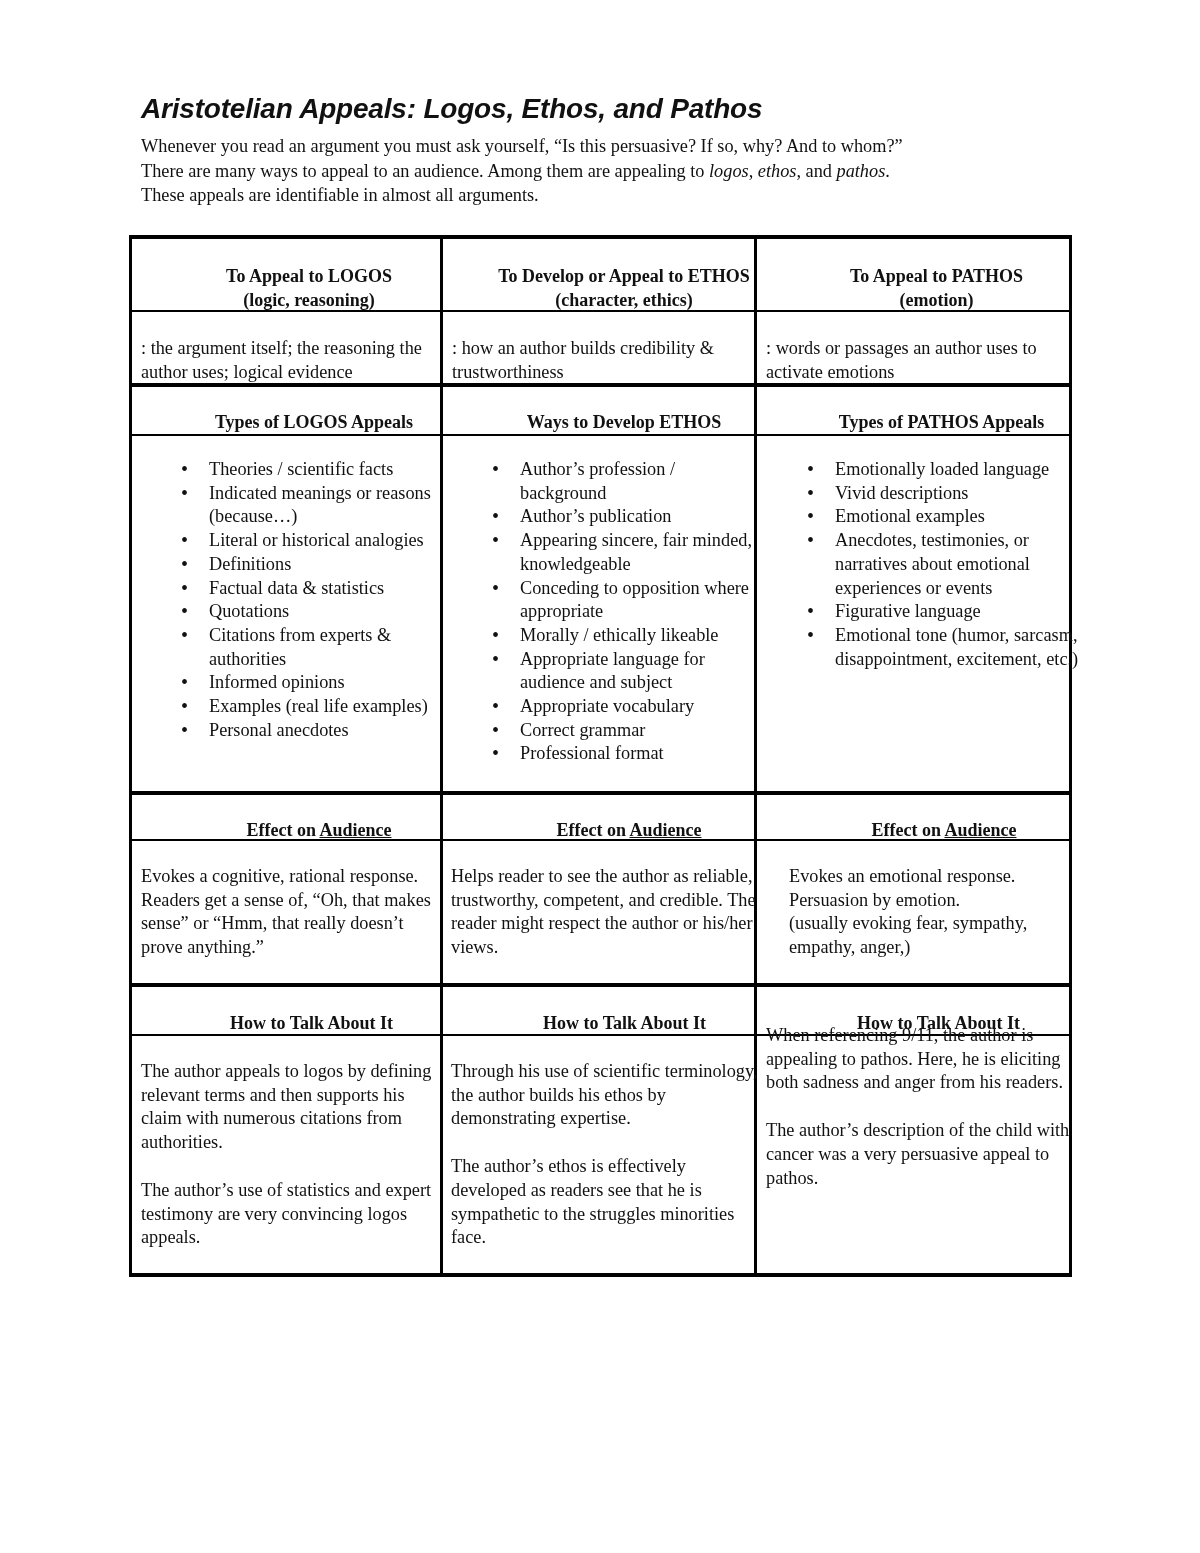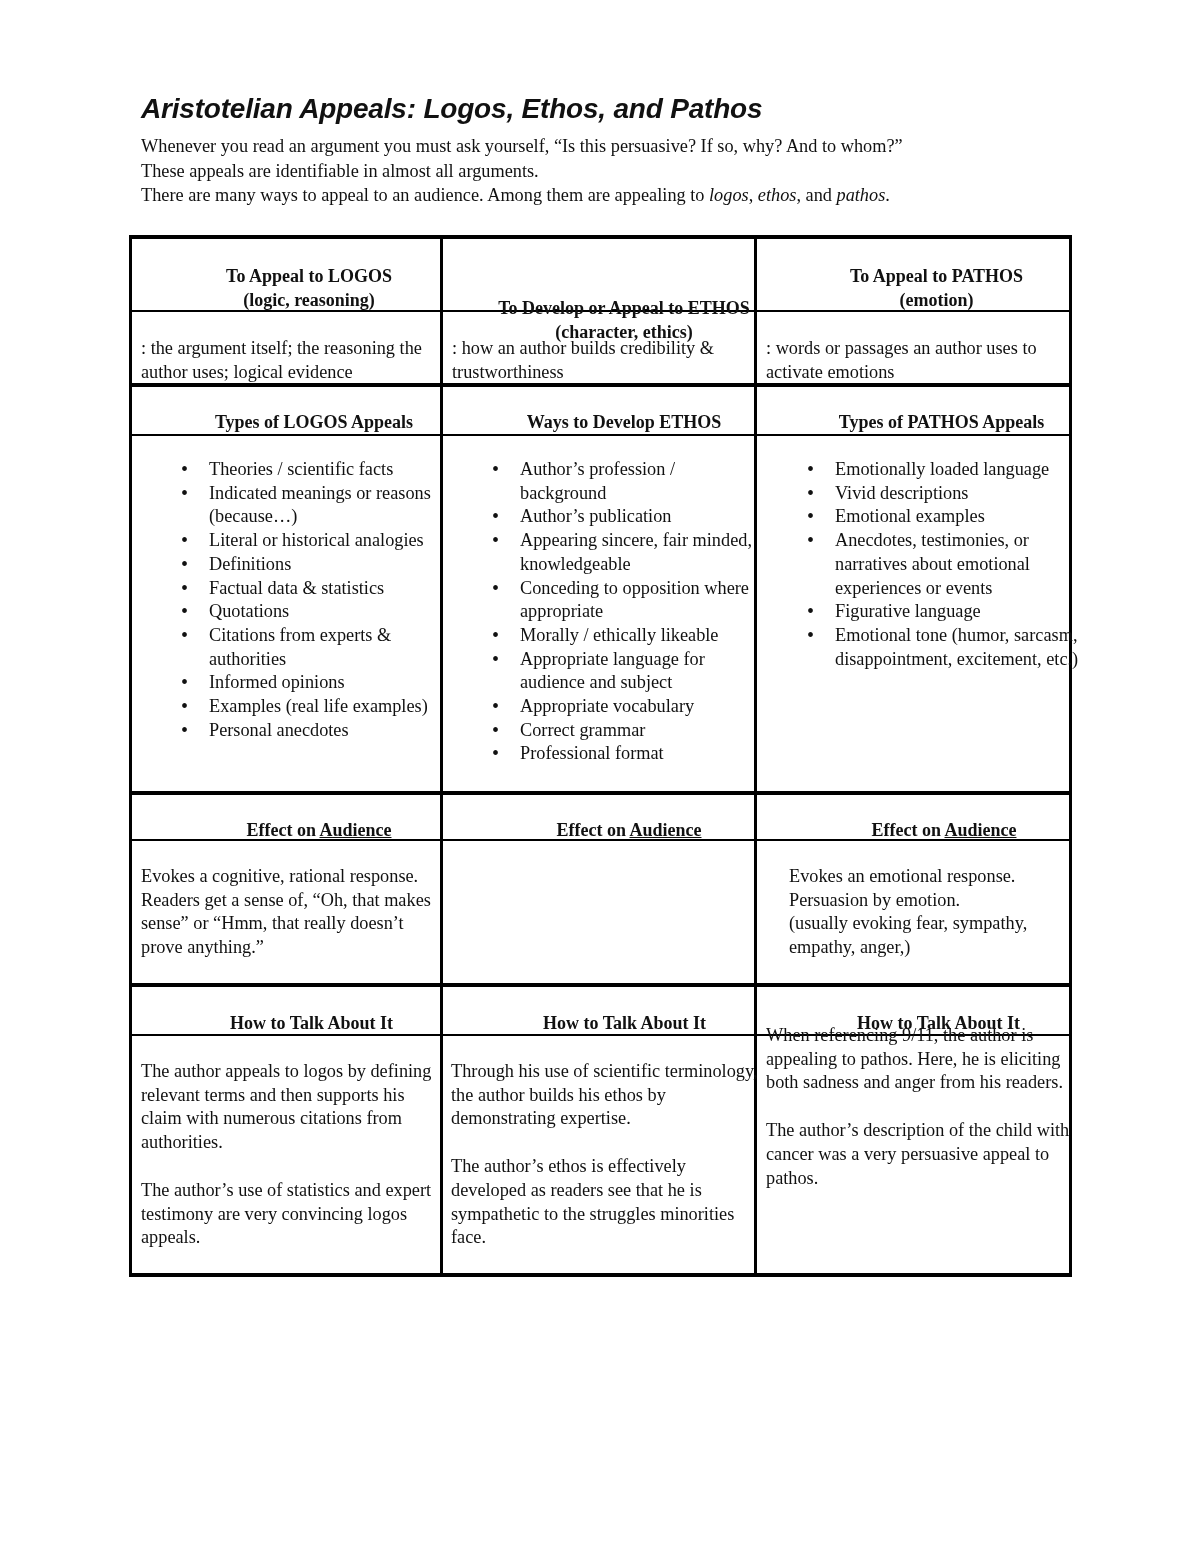--- a/index.html
+++ b/index.html
@@ -19,22 +19,22 @@
   .para { font-size: 18.3px; line-height: 23.7px; white-space: nowrap; }
   .gap { height: 24px; }
 </style>
 </head>
 <body>
 
 <h1 class="title">Aristotelian Appeals: Logos, Ethos, and Pathos</h1>
 
 <div class="intro">
   <div>Whenever you read an argument you must ask yourself, “Is this persuasive? If so, why? And to whom?”</div>
+  <div><span>There are many ways to appeal to an audience. Among them are appealing to </span><i>logos</i><span>, </span><i>ethos</i><span>, and </span><i>pathos</i><span>.</span></div>
   <div>These appeals are identifiable in almost all arguments.</div>
-  <div><span>There are many ways to appeal to an audience. Among them are appealing to </span><i>logos</i><span>, </span><i>ethos</i><span>, and </span><i>pathos</i><span>.</span></div>
 </div>
 
 <div class="tbl" id="tbl">
 
   <div class="hline" style="left:0;top:0;width:943px;height:4px;"></div>
   <div class="hline" style="left:0;top:75px;width:943px;height:2px;"></div>
   <div class="hline" style="left:0;top:148px;width:943px;height:4px;"></div>
   <div class="hline" style="left:0;top:199px;width:943px;height:2px;"></div>
   <div class="hline" style="left:0;top:556px;width:943px;height:4px;"></div>
   <div class="hline" style="left:0;top:604px;width:943px;height:2px;"></div>
@@ -43,21 +43,21 @@
   <div class="hline" style="left:0;top:1038px;width:943px;height:4px;"></div>
   <div class="vline" style="left:0;top:0;width:3px;height:1042px;"></div>
   <div class="vline" style="left:311px;top:0;width:3px;height:1042px;"></div>
   <div class="vline" style="left:625px;top:0;width:3px;height:1042px;"></div>
   <div class="vline" style="left:940px;top:0;width:3px;height:1042px;"></div>
 
   <div class="cell hdr" style="left:80px;top:29px;width:200px;">
     <div>To Appeal to LOGOS</div>
     <div>(logic, reasoning)</div>
   </div>
-  <div class="cell hdr" style="left:345px;top:29px;width:300px;margin-top:32px;">
+  <div class="cell hdr" style="left:345px;top:29px;width:300px;">
     <div>To Develop or Appeal to ETHOS</div>
     <div>(character, ethics)</div>
   </div>
   <div class="cell hdr" style="left:690px;top:29px;width:235px;">
     <div>To Appeal to PATHOS</div>
     <div>(emotion)</div>
   </div>
 
   <div class="cell" style="left:12px;top:101px;">
     <div>: the argument itself; the reasoning the</div>
@@ -169,20 +169,26 @@
 
   <div class="cell hdr" style="left:90px;top:583px;width:200px;"><span>Effect on </span><span class="u">Audience</span></div>
   <div class="cell hdr" style="left:400px;top:583px;width:200px;"><span>Effect on </span><span class="u">Audience</span></div>
   <div class="cell hdr" style="left:715px;top:583px;width:200px;"><span>Effect on </span><span class="u">Audience</span></div>
 
   <div class="cell para" id="effect-logos" style="left:12px;top:630px;">
       <div>Evokes a cognitive, rational response.</div>
       <div>Readers get a sense of, “Oh, that makes</div>
       <div>sense” or “Hmm, that really doesn’t</div>
       <div>prove anything.”</div>
+    </div>
+  <div class="cell para" id="effect-ethos" style="left:322px;top:630px;">
+      <div>Helps reader to see the author as reliable,</div>
+      <div>trustworthy, competent, and credible. The</div>
+      <div>reader might respect the author or his/her</div>
+      <div>views.</div>
     </div>
   <div class="cell para" id="effect-pathos" style="left:660px;top:630px;">
       <div>Evokes an emotional response.</div>
       <div>Persuasion by emotion.</div>
       <div>(usually evoking fear, sympathy,</div>
       <div>empathy, anger,)</div>
     </div>
 
   <div class="cell hdr" style="left:80px;top:776px;width:205px;">How to Talk About It</div>
   <div class="cell hdr" style="left:393px;top:776px;width:205px;">How to Talk About It</div>

